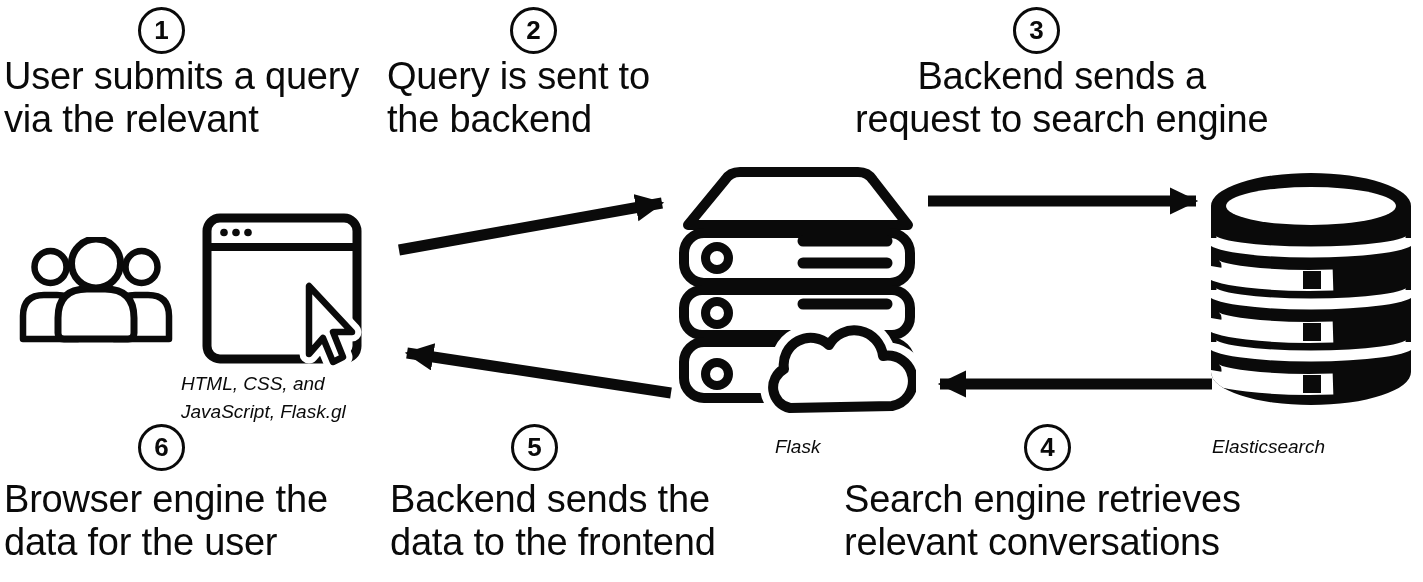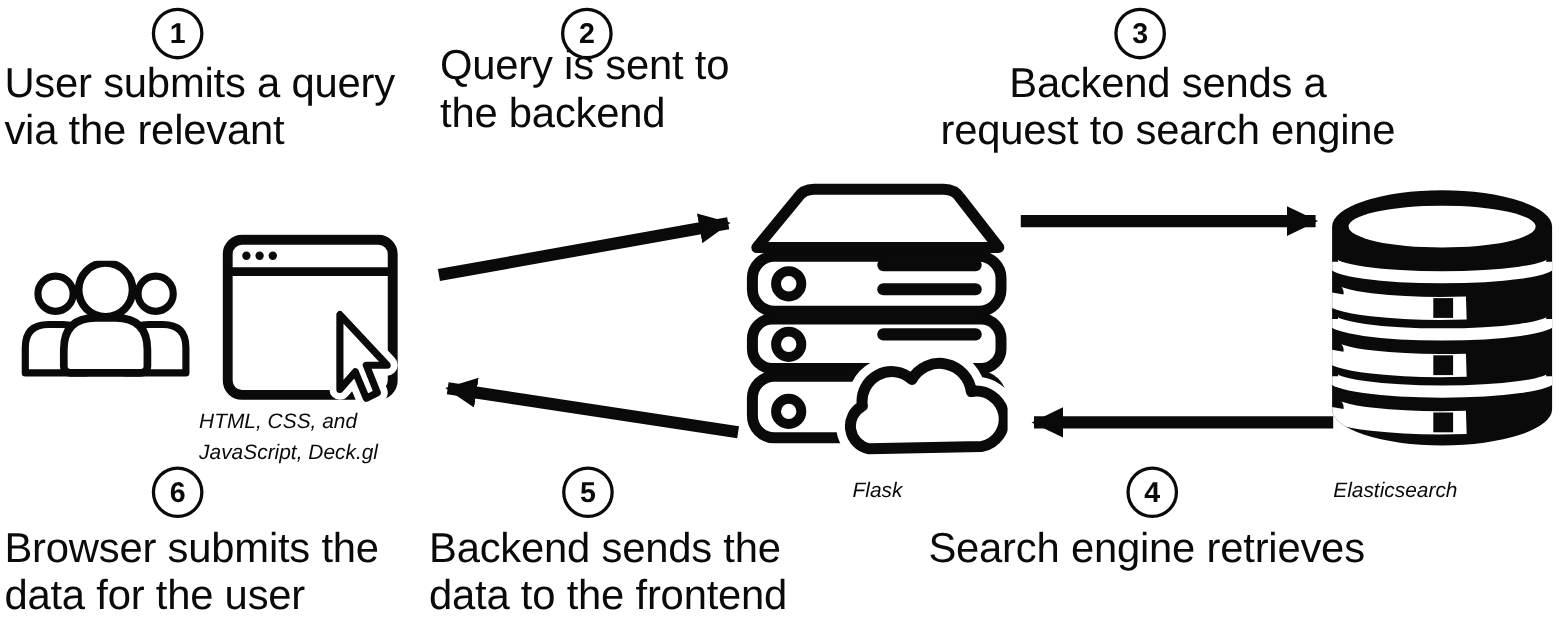--- a/index.html
+++ b/index.html
@@ -13,21 +13,21 @@
     font-size:26px;font-weight:700;letter-spacing:0;background:#fff;box-sizing:content-box;
   }
   .caption{position:absolute;font-size:38px;line-height:43px;font-weight:400;letter-spacing:-0.2px;white-space:nowrap;}
   .caption .ln{display:block;}
   .techlabel{position:absolute;font-size:19px;line-height:27.5px;font-style:italic;letter-spacing:0;white-space:nowrap;}
   .icon{position:absolute;}
   
   #b1{left:138px;top:7px;}  #b2{left:510px;top:7px;}  #b3{left:1013px;top:7px;}
   #b6{left:138px;top:424px;}#b5{left:511px;top:424px;}#b4{left:1024px;top:424px;}
   
-  #c1{left:4px;top:55px;}   #c2{left:387px;top:39px;margin-left:13px;} #c3{left:855px;top:55px;text-align:center;}
+  #c1{left:4px;top:55px;}   #c2{left:387px;top:55px;} #c3{left:855px;top:55px;text-align:center;}
   #c6{left:4px;top:478px;}  #c5{left:390px;top:478px;}#c4{left:844px;top:478px;}
   #browser-tech{left:181px;top:370px;}
   #flask-label{left:775px;top:433px;}
   #es-label{left:1212px;top:433px;text-align:right;}
   svg{display:block;}
 </style>
 </head>
 <body>
 
 <div class="stage">
@@ -58,27 +58,28 @@
   <div class="caption" id="c2">
     <span class="ln">Query is sent to</span>
     <span class="ln">the backend</span>
   </div>
   <div class="caption" id="c3">
     <span class="ln">Backend sends a</span>
     <span class="ln">request to search engine</span>
   </div>
   <div class="caption" id="c4">
     <span class="ln">Search engine retrieves</span>
+    <span class="ln">relevant conversations</span>
   </div>
   <div class="caption" id="c5">
     <span class="ln">Backend sends the</span>
     <span class="ln">data to the frontend</span>
   </div>
   <div class="caption" id="c6">
-    <span class="ln">Browser submits the</span>
+    <span class="ln">Browser engine the</span>
     <span class="ln">data for the user</span>
   </div>
 
   <svg class="icon" style="left:16px;top:237px;" width="160" height="108" viewBox="0 0 160 108">
     <g fill="#fff" stroke="#0a0a0a" stroke-width="6.5" stroke-linejoin="round">
       <path d="M7,102 L7,79 Q7,58 28,58 L41,58 Q62,58 62,79 L62,102 Z"></path>
       <circle cx="34.5" cy="30" r="16"></circle>
       <path d="M98,102 L98,79 Q98,58 119,58 L132,58 Q153,58 153,79 L153,102 Z"></path>
       <circle cx="125.5" cy="30" r="16"></circle>
       <path d="M48,102 Q42,102 42,96 L42,81 Q42,52 71,52 L89,52 Q118,52 118,81 L118,96 Q118,102 112,102 Z" stroke-width="7"></path>
@@ -153,18 +154,18 @@
     <g stroke="#0a0a0a" stroke-width="11" fill="none">
       <line x1="399" y1="250" x2="662" y2="203" marker-end="url(#ah)"></line>
       <line x1="928" y1="201" x2="1196" y2="201" marker-end="url(#ah)"></line>
       <line x1="1212" y1="384" x2="940" y2="384" marker-end="url(#ah)"></line>
       <line x1="671" y1="393" x2="407" y2="353" marker-end="url(#ah)"></line>
     </g>
   </svg>
 
   <div class="techlabel" id="browser-tech">
     <span class="ln" style="display:block">HTML, CSS, and</span>
-    <span class="ln" style="display:block">JavaScript, Deck.gl</span>
+    <span class="ln" style="display:block">JavaScript, Flask.gl</span>
   </div>
   <div class="techlabel" id="flask-label">Flask</div>
   <div class="techlabel" id="es-label">Elasticsearch</div>
 
 </div>
 
 </body></html>

